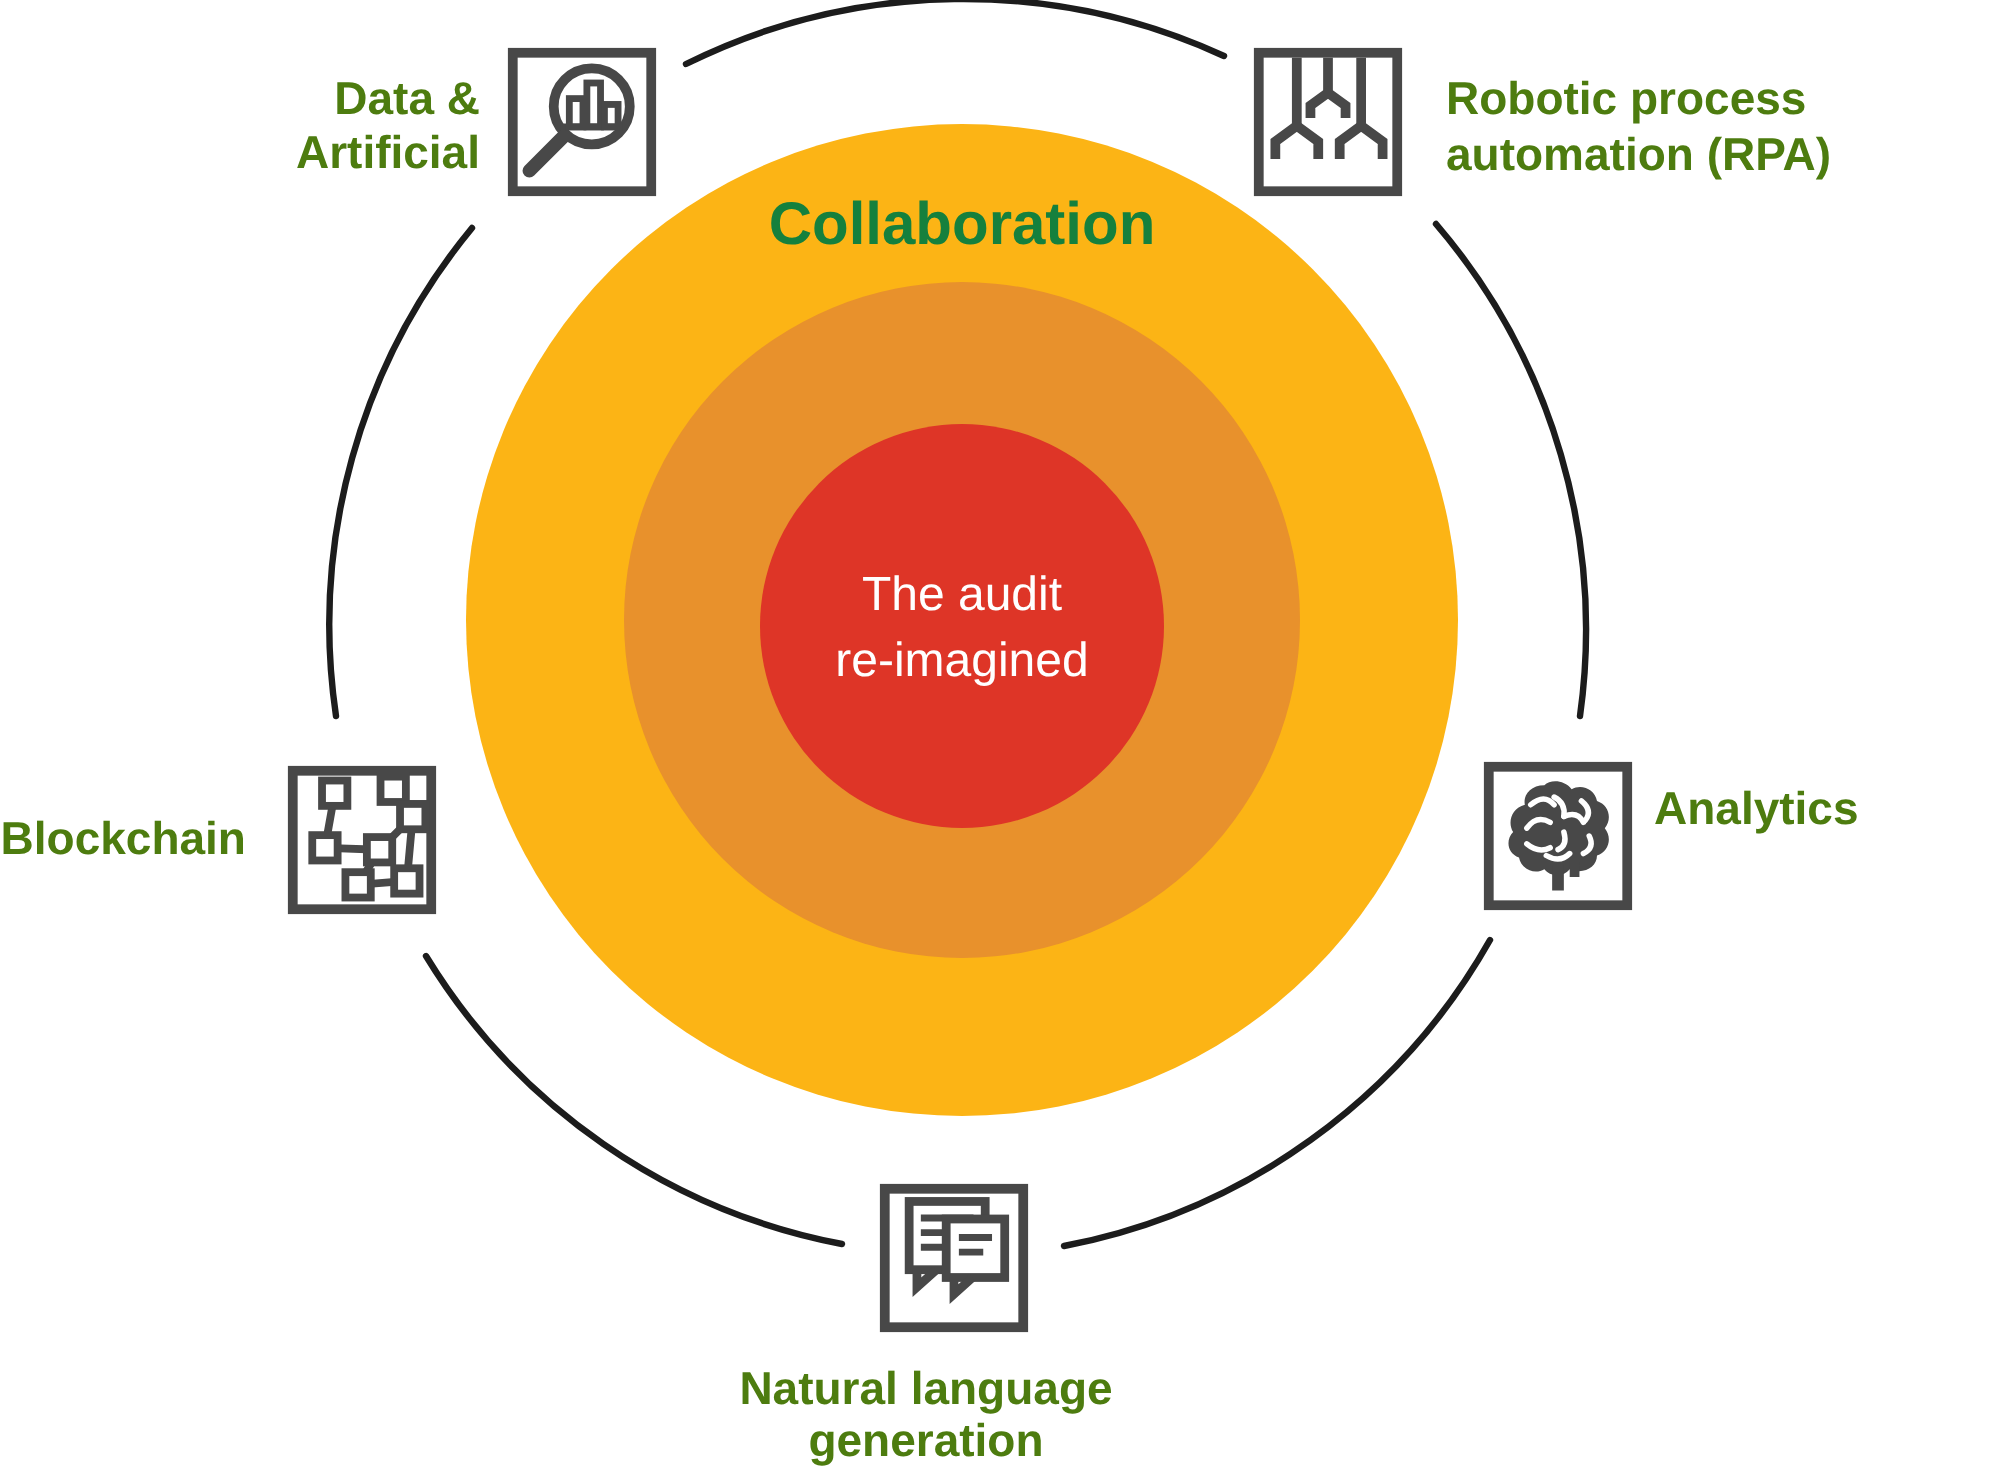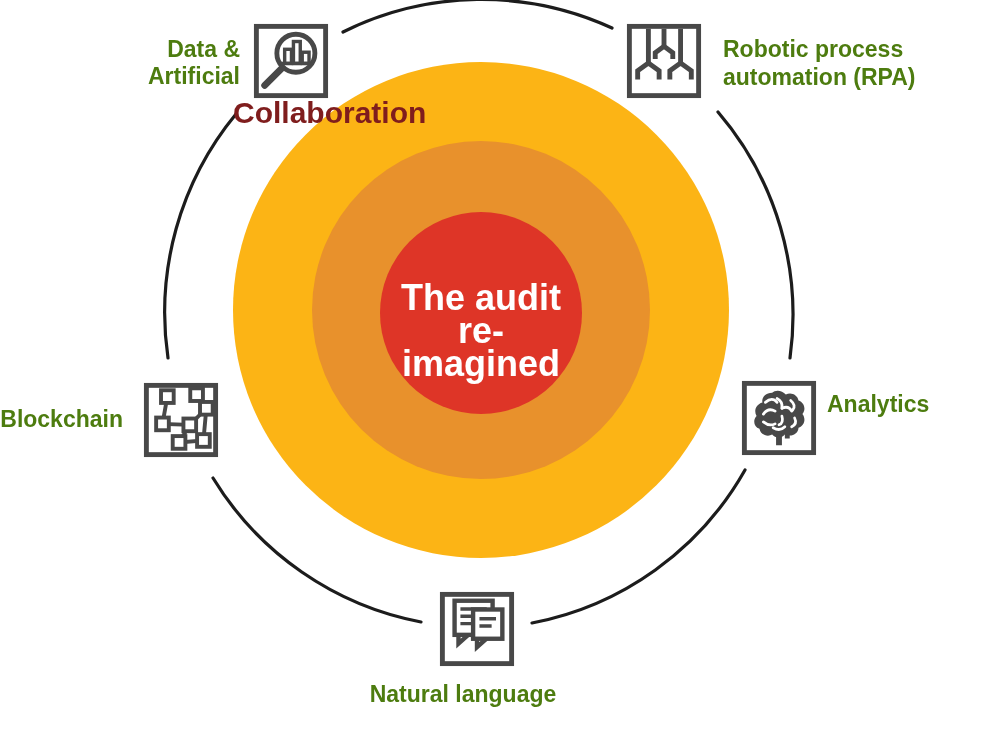--- a/index.html
+++ b/index.html
@@ -10,29 +10,29 @@
     font-family:"Liberation Sans","DejaVu Sans",sans-serif;
     overflow:hidden;
   }
   
   .ring{position:absolute;border-radius:50%;}
   .ring-outer{left:233px;top:62px;width:496px;height:496px;background:#FCB415;}
   .ring-middle{left:312px;top:141px;width:338px;height:338px;background:#E8912C;}
   .ring-core{left:380px;top:212px;width:202px;height:202px;background:#DE3527;}
   .ring-label{
     position:absolute;left:233px;width:496px;
-    color:#7f1d1d;font-weight:bold;
+    text-align:center;color:#15803d;font-weight:bold;
     font-size:30px;line-height:32px;
   }
   .label-collaboration{top:97px;}
   .label-platform{top:170px;}
   .core-text{
     position:absolute;left:380px;top:281px;width:202px;
-    text-align:center;color:#ffffff;font-weight:bold;
-    font-size:36px;line-height:33px;
+    text-align:center;color:#ffffff;font-weight:normal;
+    font-size:24px;line-height:33px;
   }
   
   .orbit{position:absolute;left:0;top:0;pointer-events:none;}
   
   .icon-box{position:absolute;width:78px;height:78px;}
   .icon-data{left:252px;top:22px;}
   .icon-rpa{left:625px;top:22px;}
   .icon-blockchain{left:142px;top:381px;}
   .icon-ai{left:740px;top:379px;}
   .icon-nlg{left:438px;top:590px;}
@@ -149,15 +149,16 @@
       <rect x="17" y="11" width="39" height="35" stroke-width="4.5"></rect>
       <path d="M21,46 V55 L31,46" stroke-width="4.5"></path>
       <path d="M23,19.5 H50 M23,27 H50 M23,34.5 H50" stroke-width="3.5"></path>
       <rect x="36" y="20" width="30" height="30" fill="#ffffff" stroke-width="4.5"></rect>
       <path d="M40,50 V58.5 L49.5,50" stroke-width="4.5"></path>
       <path d="M42.5,29.5 H59.5 M42.5,37 H55" stroke-width="3.5"></path>
     </g>
   </svg>
   <div class="sat-label lbl-nlg">
     <div>Natural language</div>
+    <div>generation</div>
   </div>
 
 </div>
 
 </body></html>

